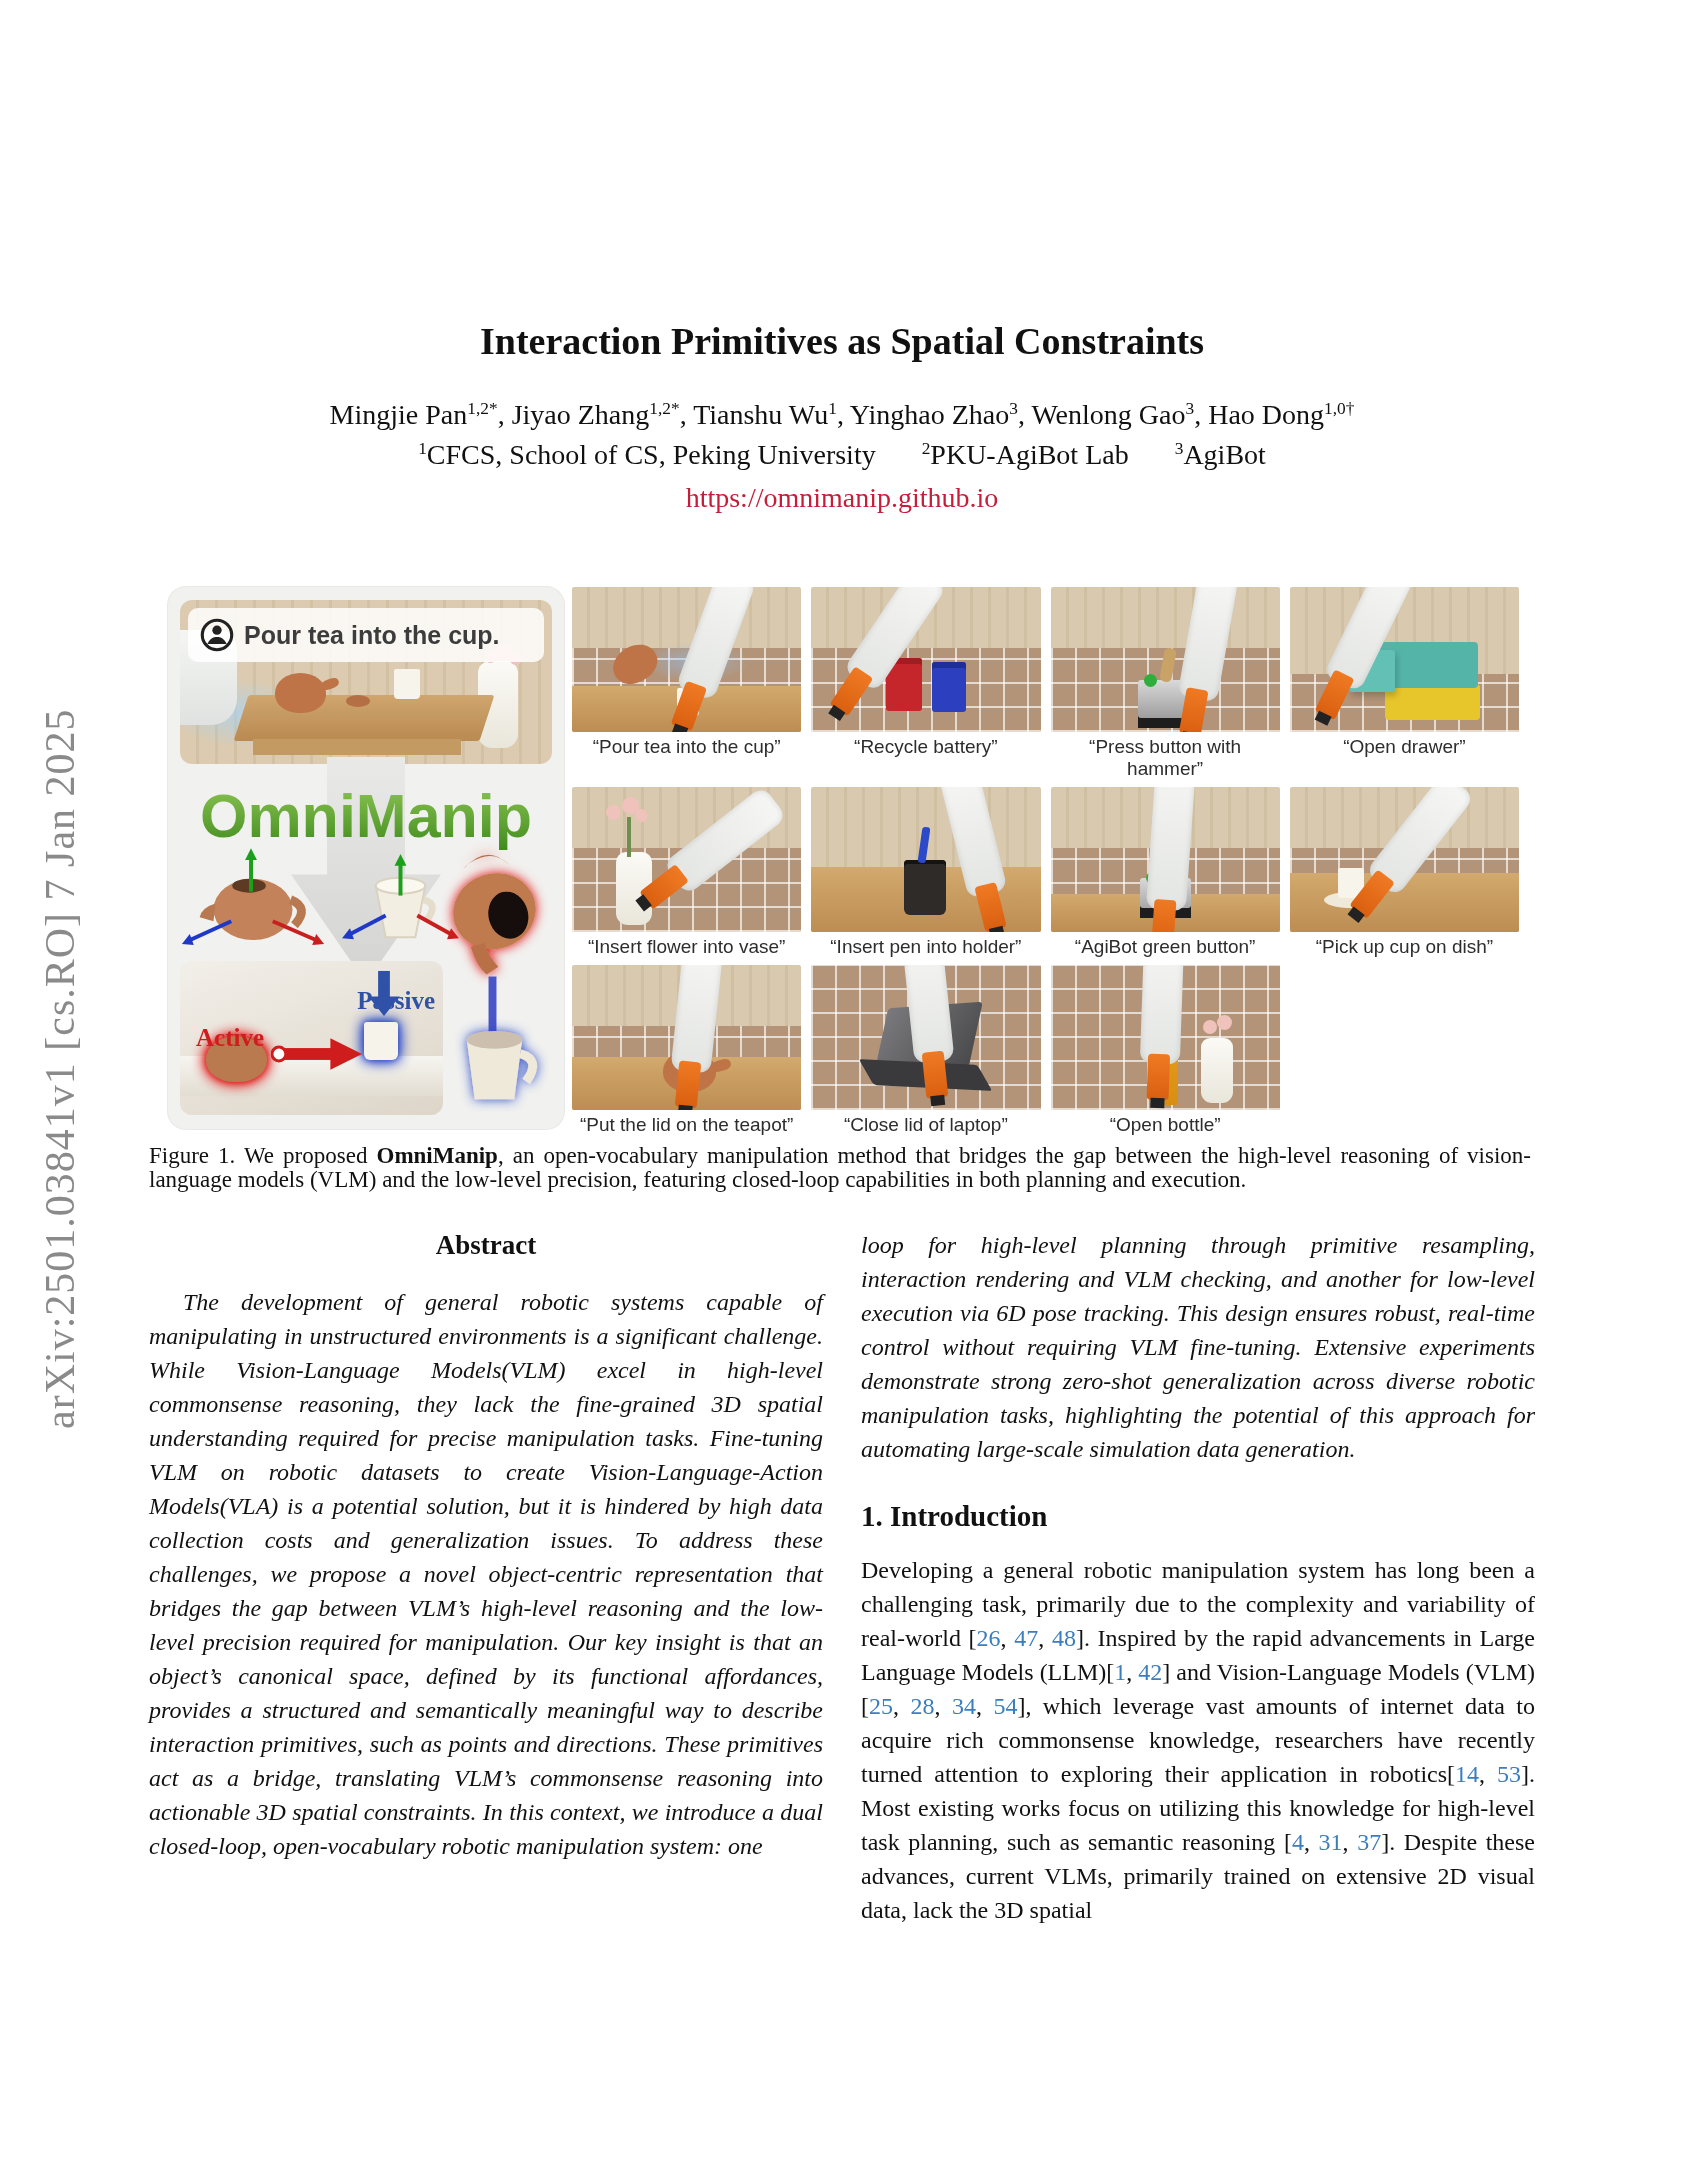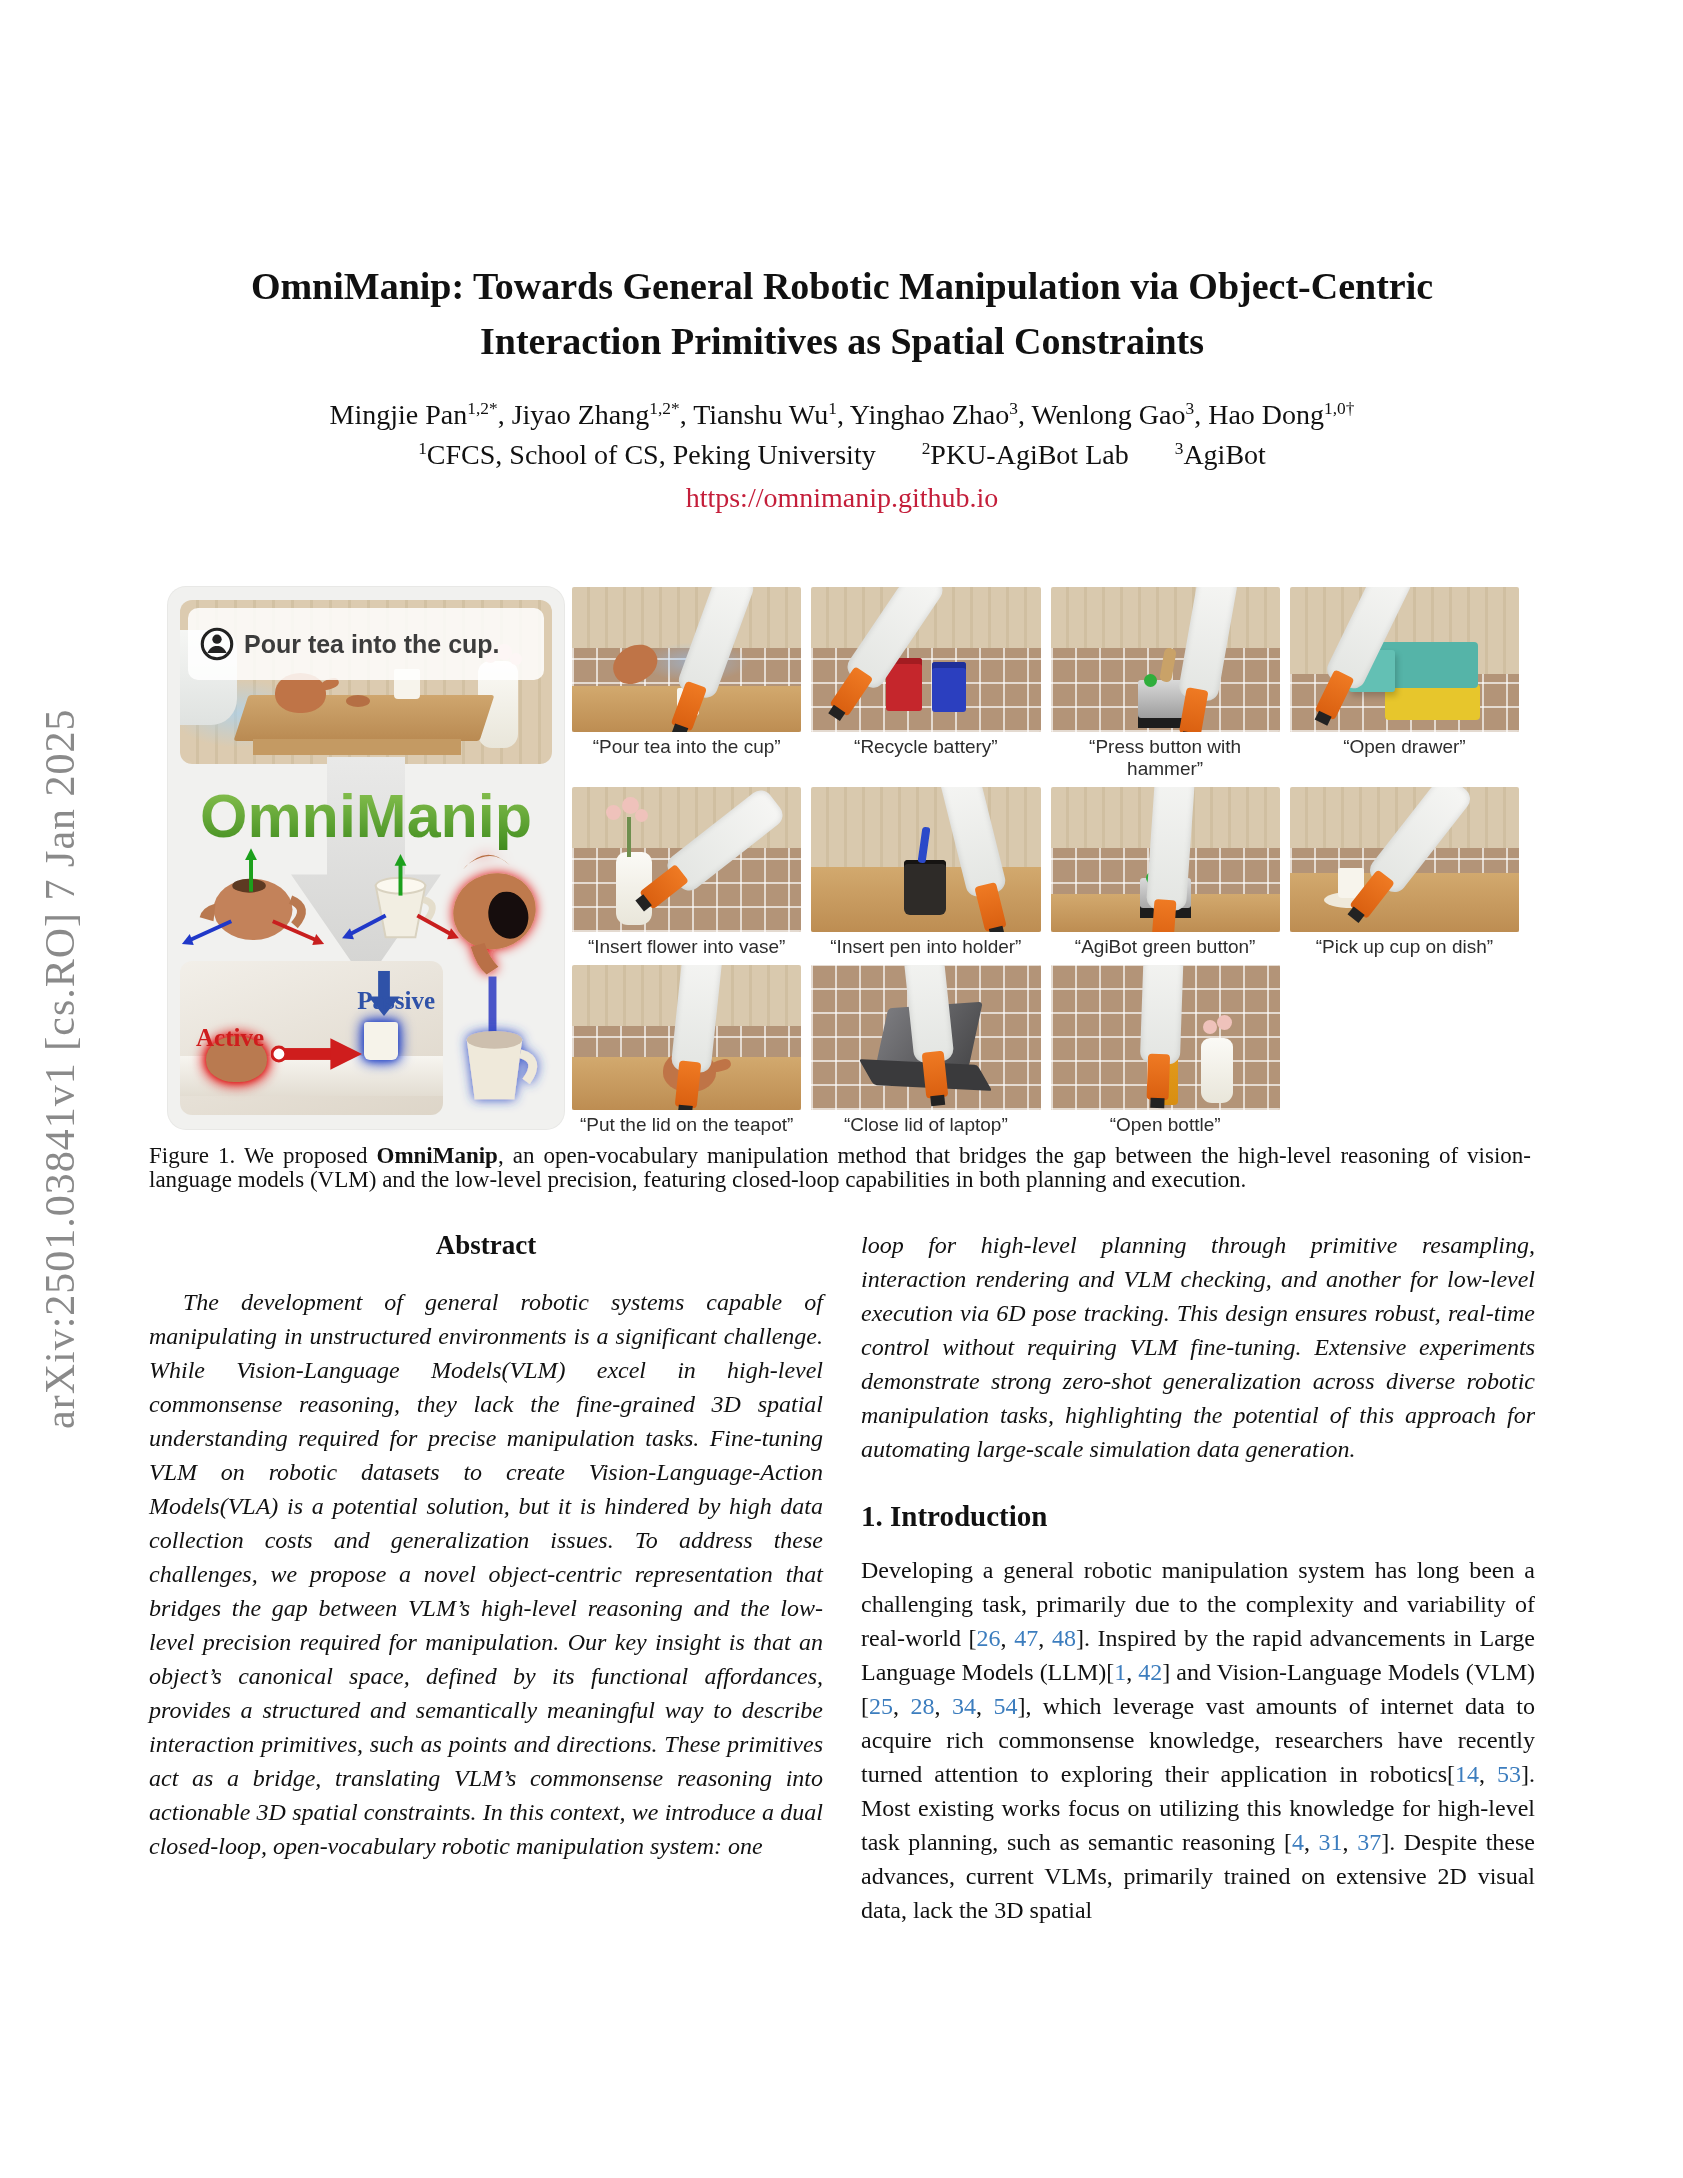--- a/index.html
+++ b/index.html
@@ -27,21 +27,21 @@
   .p-leg{background:#c49a63;}
   .p-teapot{background:#bf7447;border-radius:50% 50% 46% 46%;}
   .p-spout{background:#bf7447;border-radius:40%;}
   .p-lid{background:#b56f44;border-radius:50%;}
   .p-cup{background:#f7f4ec;border-radius:2px 2px 4px 4px;}
   .p-vase{background:linear-gradient(#fbfaf6,#e9e6da);border-radius:12px 12px 14px 14px;}
   .p-flower{background:#efc2bb;border-radius:50%;}
   .p-robot{background:linear-gradient(#f5f6f4,#dfe2e0);border-radius:0 18px 26px 0;}
   .p-glow{background:radial-gradient(ellipse at center,#9fd4ff99,#9fd4ff00 70%);}
   .bubble{position:absolute;left:8px;top:8px;right:8px;height:46px;background:rgba(255,255,255,.85);
-        border-radius:10px;display:flex;align-items:center;gap:10px;padding:13px 12px;
+        border-radius:10px;display:flex;align-items:center;gap:10px;padding:4px 12px;
         font-family:"Liberation Sans",sans-serif;font-weight:bold;font-size:25px;color:#3c3c3c;}
   .person-icon{width:34px;height:34px;flex:0 0 auto;}
   .big-arrow{position:absolute;left:50%;top:170px;transform:translateX(-50%);width:150px;height:226px;
         background:linear-gradient(#e9e9e8,#d3d3d1);
         clip-path:polygon(24% 0,76% 0,76% 52%,100% 52%,50% 100%,0 52%,24% 52%);}
   .logo{position:absolute;left:0;top:194px;width:100%;text-align:center;
         font-family:"Liberation Sans",sans-serif;font-weight:bold;font-size:61px;letter-spacing:0px;
         background:linear-gradient(180deg,var(--logo-green-top,#8fc655),var(--logo-green-bottom,#3e8b1d));
         -webkit-background-clip:text;background-clip:text;color:transparent;}
   .axes-svg{position:absolute;}
@@ -88,21 +88,21 @@
 </style>
 </head>
 <body>
 
 <div class="page">
 
   <div class="arxiv-banner">arXiv:2501.03841v1  [cs.RO]  7 Jan 2025</div>
 
   <div class="header">
     <h1 class="title">
-      <span>OmniManip: Towards General Robotic Manipulation via Object-Centric</span><br>
+      <br>
       <span>Interaction Primitives as Spatial Constraints</span>
     </h1>
     <div class="authors">Mingjie Pan<sup>1,2*</sup>, Jiyao Zhang<sup>1,2*</sup>, Tianshu Wu<sup>1</sup>, Yinghao Zhao<sup>3</sup>, Wenlong Gao<sup>3</sup>, Hao Dong<sup>1,0†</sup></div>
     <div class="affils"><sup>1</sup>CFCS, School of CS, Peking University<span class="gap"></span><sup>2</sup>PKU-AgiBot Lab<span class="gap"></span><sup>3</sup>AgiBot</div>
     <div><a class="url">https://omnimanip.github.io</a></div>
   </div>
 
   <div class="fig-left">
     <div class="panel-photo">
       <div class="shape p-glow" style="left:-10px;top:79px;width:139px;height:69px;"></div>

